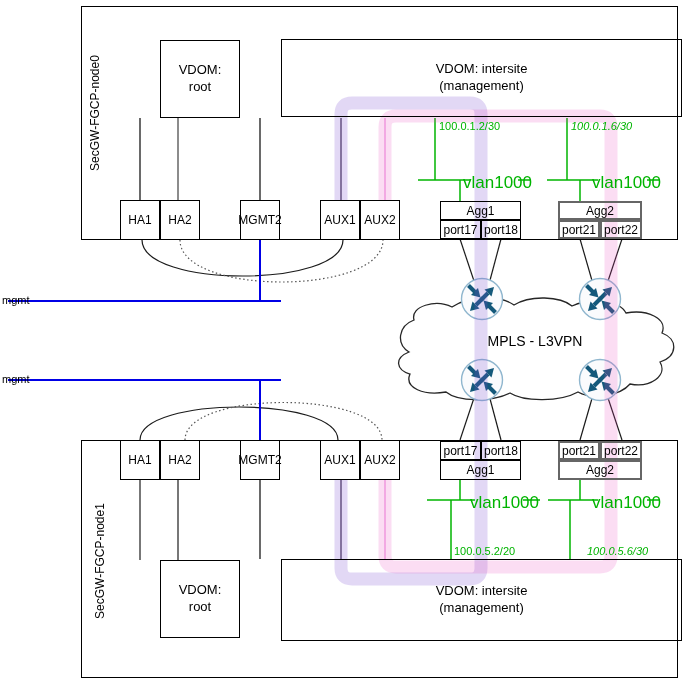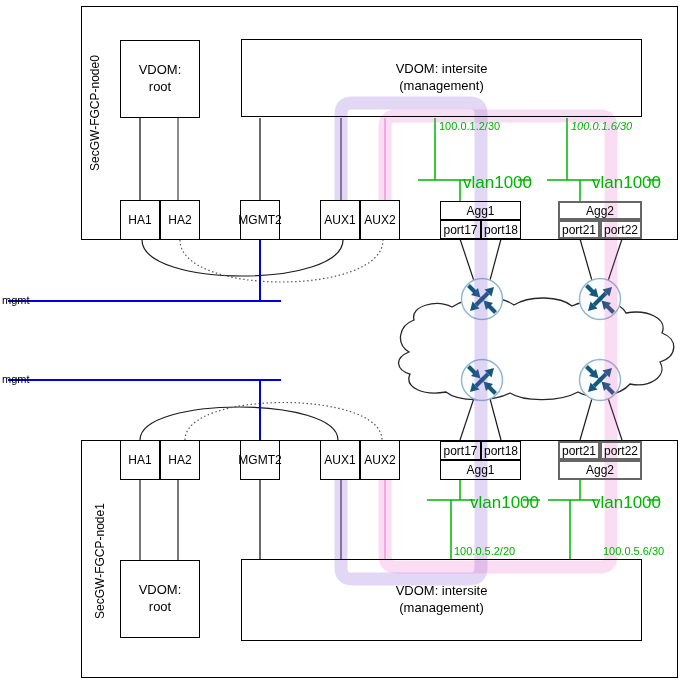--- a/index.html
+++ b/index.html
@@ -3,21 +3,21 @@
 <meta charset="utf-8">
 <style>
   html,body{margin:0;padding:0;background:#fff;}
   #canvas{position:relative;width:682px;height:682px;background:#fff;overflow:hidden;
           font-family:"Liberation Sans",sans-serif;color:#000;}
   #wires{position:absolute;left:0;top:0;width:682px;height:682px;}
   .box{position:absolute;border:1px solid #000;background:transparent;box-sizing:border-box;
        display:flex;align-items:center;justify-content:center;text-align:center;font-size:12px;}
   .big{border-width:1.5px;}
   .gray{border:2px solid #666;text-align:center;}
-  .vdomtxt{display:flex;flex-direction:column;line-height:1.3;font-size:13px;}
+  .vdomtxt{display:flex;flex-direction:column;line-height:1.3;font-size:13px;margin-left:40px;}
   .lbl{position:absolute;font-size:11px;white-space:nowrap;}
   .green{color:#00b400;}
   .vlan{font-size:17px;text-align:center;width:60px;}
   .rot{transform:rotate(-90deg);transform-origin:center;text-align:center;font-size:12px;}
 </style>
 </head>
 <body>
 
 <div id="canvas">
 
@@ -151,41 +151,42 @@
   <div class="box gray" style="left:600px;top:220px;width:42px;height:19px;">port22</div>
 
   <div class="lbl green" style="left:439px;top:120px;">100.0.1.2/30</div>
   <div class="lbl green" style="left:571px;top:120px;font-style:italic;">100.0.1.6/30</div>
   <div class="lbl green vlan" style="left:463px;top:173px;">vlan1000</div>
   <div class="lbl green vlan" style="left:592px;top:173px;">vlan1000</div>
 
   <div class="lbl" style="left:2px;top:294px;">mgmt</div>
   <div class="lbl" style="left:2px;top:373px;">mgmt</div>
 
+  <div class="lbl" style="left:475px;top:333px;width:120px;text-align:center;font-size:14px;">MPLS - L3VPN</div>
 
   <div class="box big" style="left:81px;top:440px;width:597px;height:238px;"></div>
   <div class="lbl rot" style="left:21px;top:553px;width:160px;height:16px;">SecGW-FGCP-node1</div>
 
   <div class="box" style="left:120px;top:440px;width:40px;height:40px;">HA1</div>
   <div class="box" style="left:160px;top:440px;width:40px;height:40px;">HA2</div>
   <div class="box" style="left:240px;top:440px;width:40px;height:40px;">MGMT2</div>
   <div class="box" style="left:320px;top:440px;width:40px;height:40px;">AUX1</div>
   <div class="box" style="left:360px;top:440px;width:40px;height:40px;">AUX2</div>
 
   <div class="box" style="left:440px;top:441px;width:41px;height:19px;">port17</div>
   <div class="box" style="left:481px;top:441px;width:40px;height:19px;">port18</div>
   <div class="box" style="left:440px;top:460px;width:81px;height:20px;">Agg1</div>
   <div class="box gray" style="left:558px;top:441px;width:42px;height:19px;">port21</div>
   <div class="box gray" style="left:600px;top:441px;width:42px;height:19px;">port22</div>
   <div class="box gray" style="left:558px;top:460px;width:84px;height:20px;">Agg2</div>
 
   <div class="lbl green vlan" style="left:470px;top:493px;">vlan1000</div>
   <div class="lbl green vlan" style="left:592px;top:493px;">vlan1000</div>
   <div class="lbl green" style="left:454px;top:545px;">100.0.5.2/20</div>
-  <div class="lbl green" style="left:603px;top:545px;">100.0.5.6/30</div>
+  <div class="lbl green" style="left:587px;top:545px;font-style:italic;">100.0.5.6/30</div>
 
   <div class="box big vdomtxt" style="left:241px;top:559px;width:401px;height:82px;">
     <span>VDOM: intersite</span>
     <span>(management)</span>
   </div>
   <div class="box big vdomtxt" style="left:120px;top:560px;width:80px;height:78px;">
     <span>VDOM:</span>
     <span>root</span>
   </div>
 

